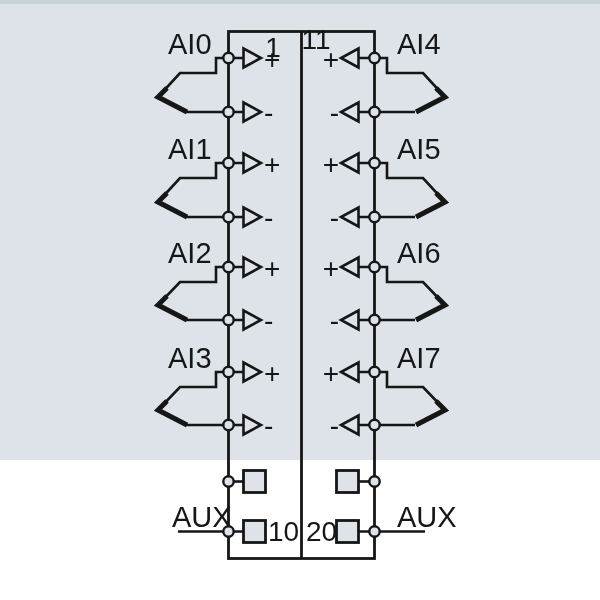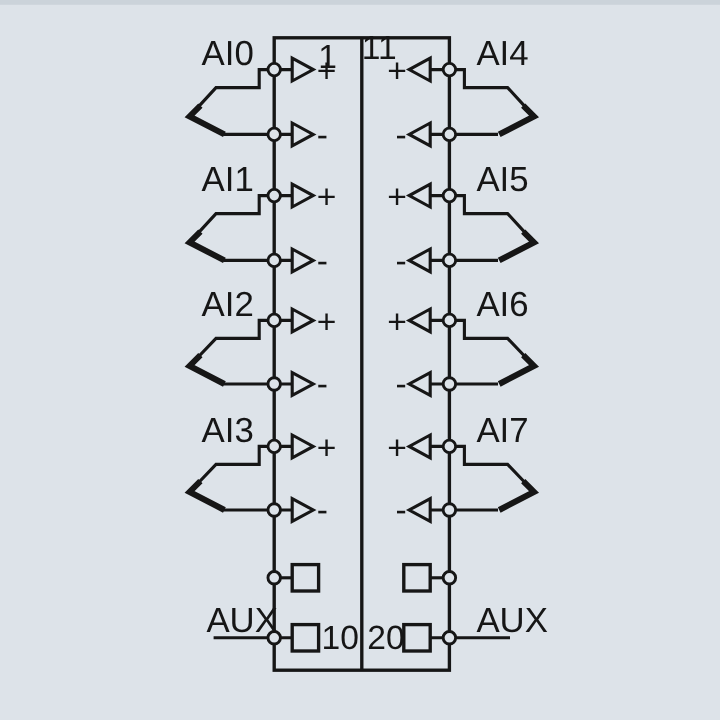--- a/index.html
+++ b/index.html
@@ -1,18 +1,18 @@
 <!DOCTYPE html>
 <html><head>
 <meta charset="utf-8">
 <style>
   html,body{margin:0;padding:0;}
   body{width:600px;height:600px;overflow:hidden;
        font-family:"Liberation Sans", sans-serif;}
-  .canvas{position:relative;width:600px;height:600px;background:#dde3e9;}
+  .canvas{position:relative;width:600px;height:460px;background:#dde3e9;}
   .top-band{position:absolute;left:0;top:0;width:600px;height:4px;background:#cbd3da;}
   svg{position:absolute;left:0;top:0;}
   svg text{font-family:"Liberation Sans", sans-serif;}
 </style>
 </head>
 <body>
 
 <div class="canvas">
   <div class="top-band"></div>
   <svg id="diagram-svg" width="600" height="600" viewBox="0 0 600 600">

